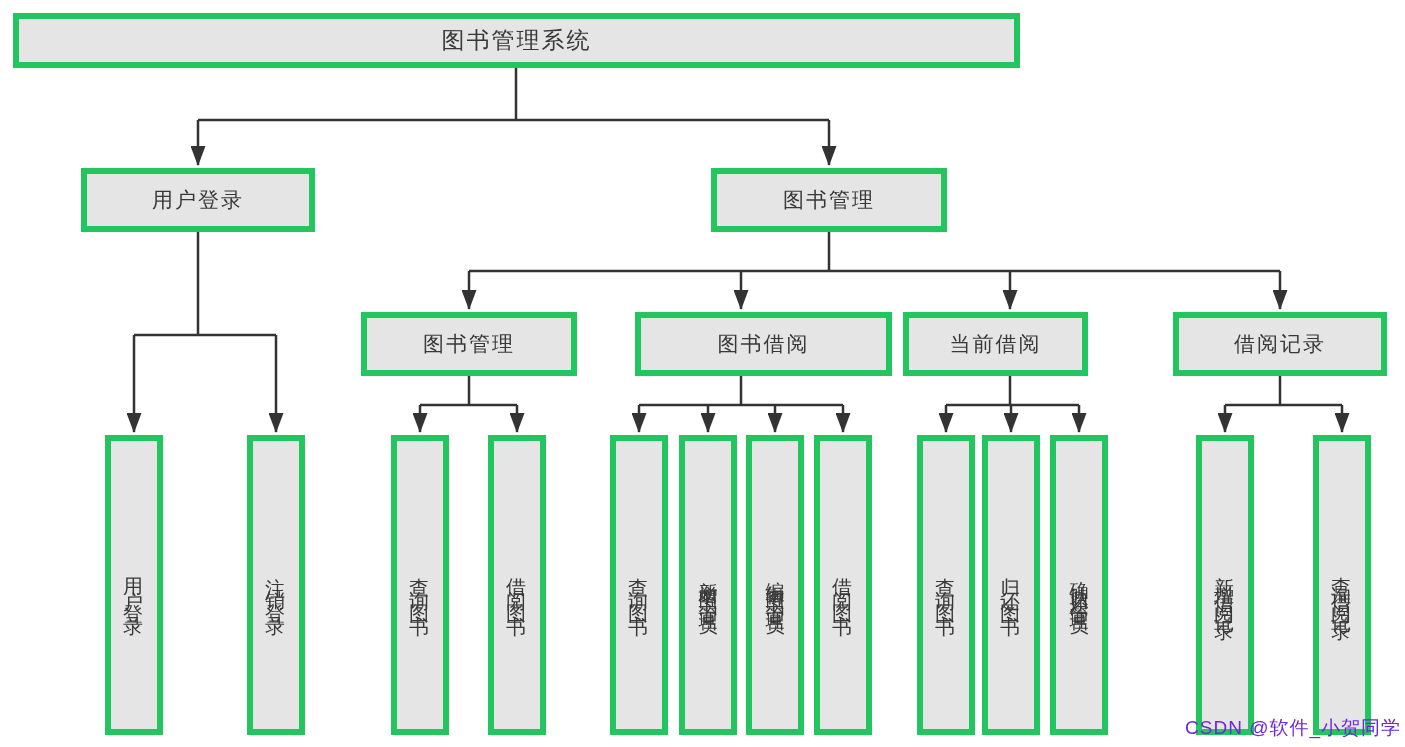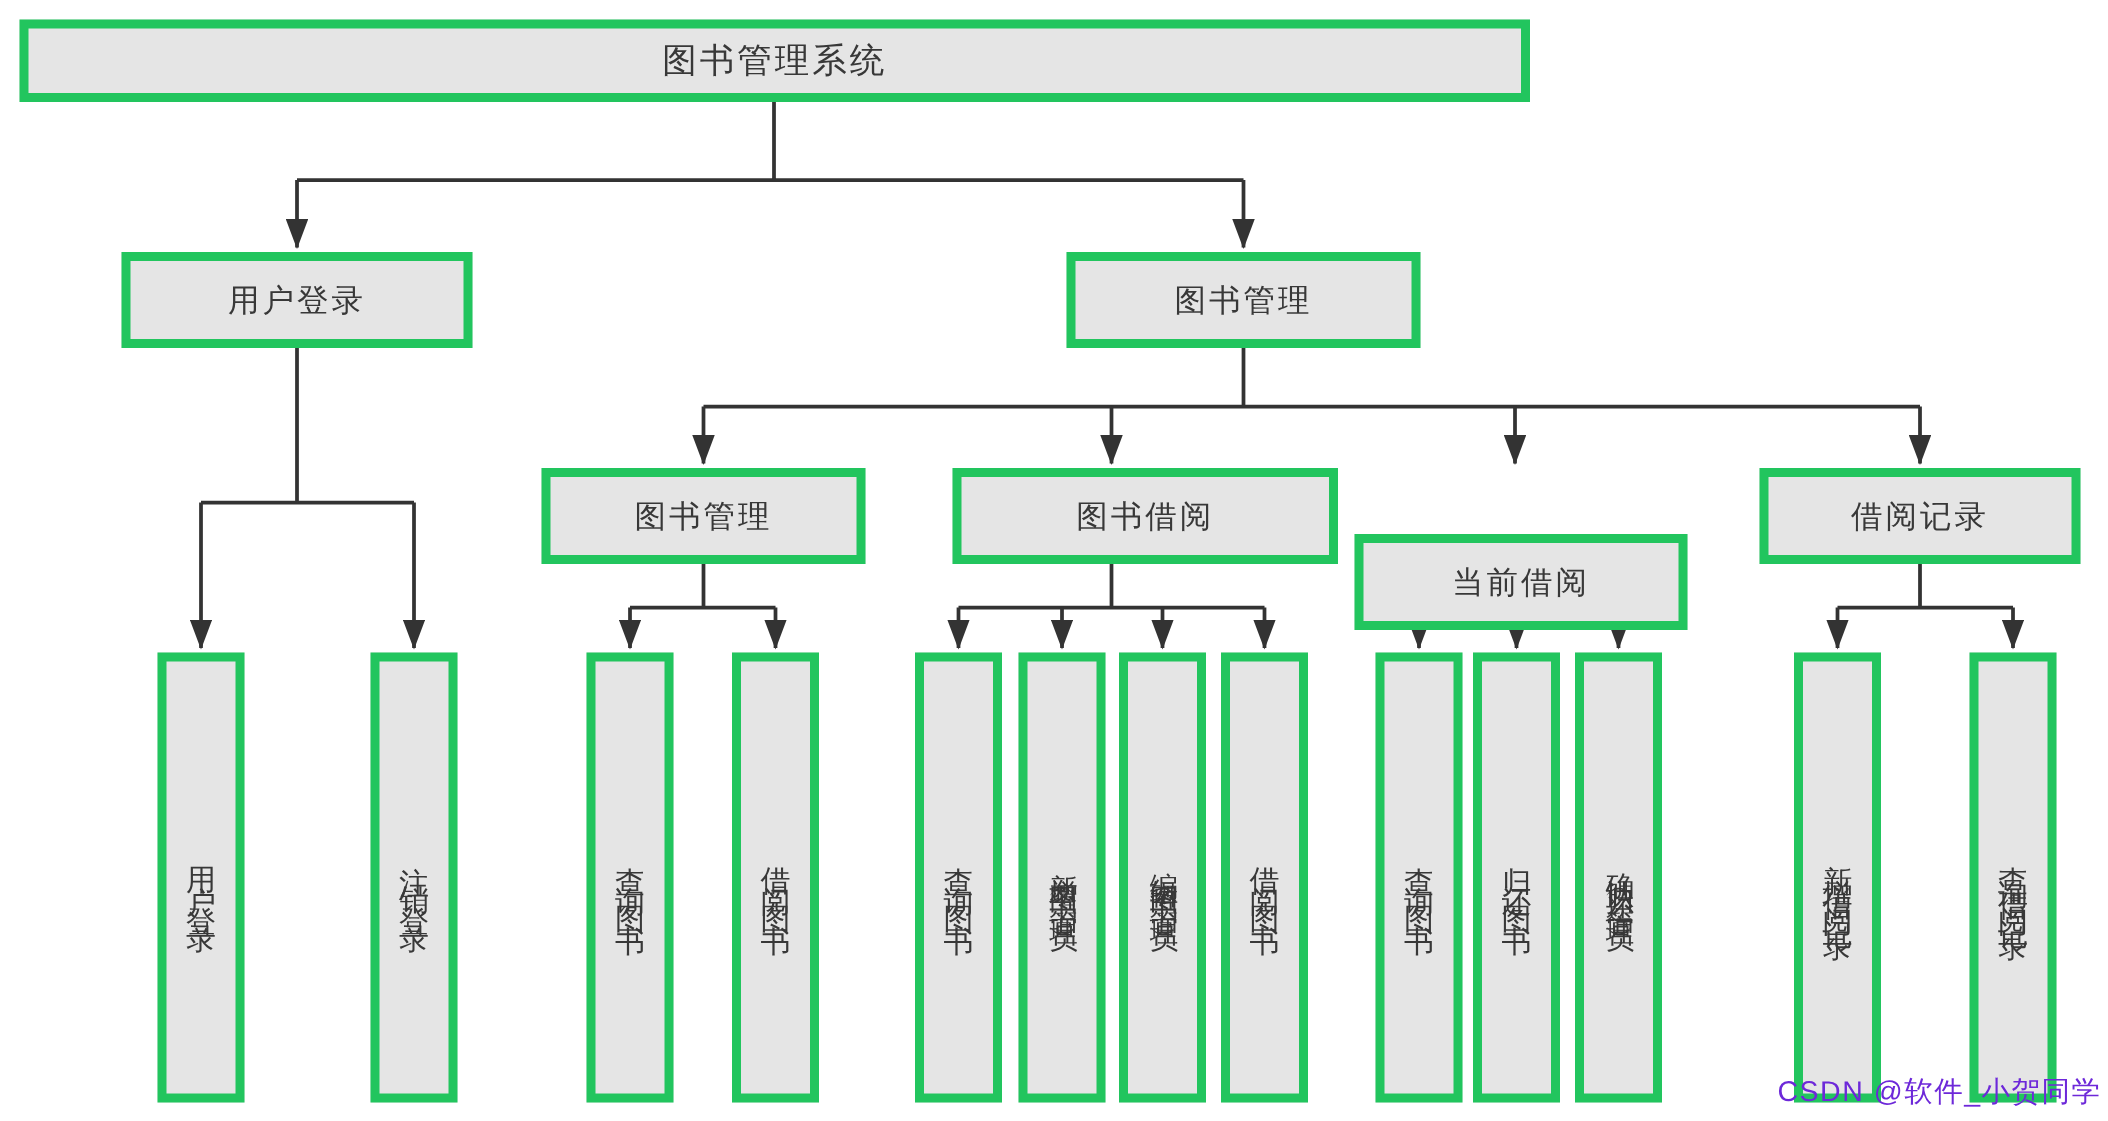--- a/index.html
+++ b/index.html
@@ -94,21 +94,21 @@
     </g>
   </svg>
 
   <div class="node hbox root" style="left:13px; top:13px; width:1007px; height:55px;">图书管理系统</div>
 
   <div class="node hbox" style="left:81px; top:168px; width:234px; height:64px;">用户登录</div>
   <div class="node hbox" style="left:711px; top:168px; width:236px; height:64px;">图书管理</div>
 
   <div class="node hbox" style="left:361px; top:312px; width:216px; height:64px;">图书管理</div>
   <div class="node hbox" style="left:635px; top:312px; width:257px; height:64px;">图书借阅</div>
-  <div class="node hbox" style="left:903px; top:312px; width:222px; height:64px;margin-top:44px;">当前借阅</div>
+  <div class="node hbox" style="left:903px; top:312px; width:185px; height:64px;">当前借阅</div>
   <div class="node hbox" style="left:1173px; top:312px; width:214px; height:64px;">借阅记录</div>
 
   <div class="node vbox" style="left:105px; top:435px; width:58px; height:300px;">用户登录</div>
   <div class="node vbox" style="left:247px; top:435px; width:58px; height:300px;">注销登录</div>
 
   <div class="node vbox" style="left:391px; top:435px; width:58px; height:300px;">查询图书</div>
   <div class="node vbox" style="left:488px; top:435px; width:58px; height:300px;">借阅图书</div>
 
   <div class="node vbox" style="left:610px; top:435px; width:58px; height:300px;">查询图书</div>
   <div class="node vbox len9" style="left:679px; top:435px; width:58px; height:300px;">新增图书（管理员）</div>

